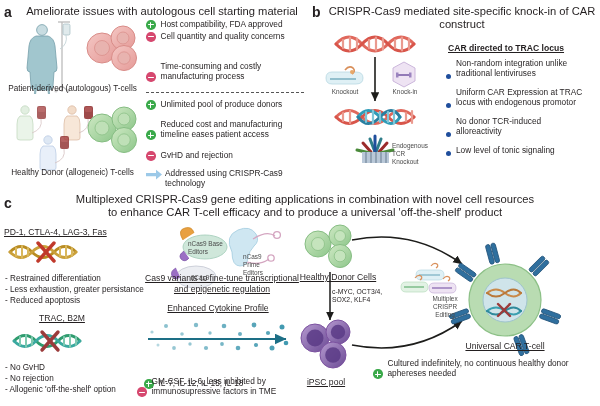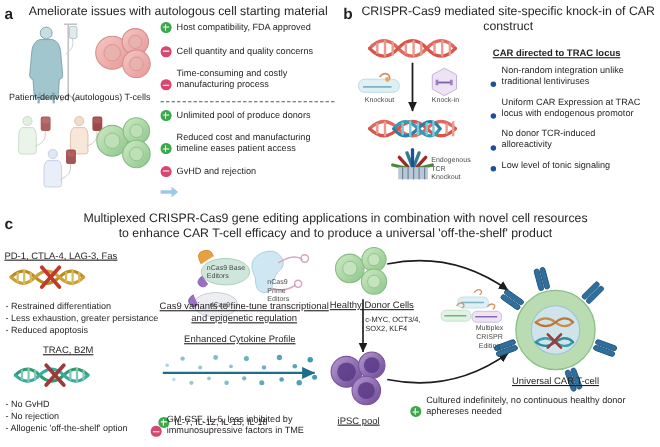--- a/index.html
+++ b/index.html
@@ -428,26 +428,27 @@
             <rect x="0.5" y="-10" width="4.5" height="20" rx="2.2"></rect>
         </g>
       </g>
     </g>
   </svg>
 
   <div class="panel-letter" style="left:4px; top:5px;">a</div>
   <div class="panel-title" style="left:18px; top:5px; width:288px;">Ameliorate issues with autologous cell starting material</div>
 
   <div class="caption" style="left:0px; top:84px; width:145px;">Patient-derived (autologous) T-cells</div>
+  <div class="caption" style="left:0px; top:168px; width:145px;">Healthy Donor (allogeneic) T-cells</div>
 
   <div class="bullet-row" style="left:146px; top:19px; width:160px;">
     <span class="ico-pm plus"></span>
     <span class="bullet-text">Host compatibility, FDA approved</span>
   </div>
-  <div class="bullet-row" style="left:146px; top:41px; width:160px;">
+  <div class="bullet-row" style="left:146px; top:31px; width:160px;">
     <span class="ico-pm minus"></span>
     <span class="bullet-text">Cell quantity and quality concerns</span>
   </div>
   <div class="bullet-row" style="left:146px; top:62px; width:160px;">
     <span class="ico-pm minus"></span>
     <span class="bullet-text">Time-consuming and costly
 manufacturing process</span>
   </div>
 
   <div class="dashed-sep" style="left:146px; top:92px; width:158px;"></div>
@@ -457,20 +458,23 @@
     <span class="bullet-text">Unlimited pool of produce donors</span>
   </div>
   <div class="bullet-row" style="left:146px; top:120px; width:160px;">
     <span class="ico-pm plus"></span>
     <span class="bullet-text">Reduced cost and manufacturing
 timeline eases patient access</span>
   </div>
   <div class="bullet-row" style="left:146px; top:150px; width:160px;">
     <span class="ico-pm minus"></span>
     <span class="bullet-text">GvHD and rejection</span>
+  </div>
+  <div class="bullet-row" style="left:165px; top:169px; width:160px;">
+    <span class="bullet-text">Addressed using CRISPR-Cas9 technology</span>
   </div>
 
   <div class="panel-letter" style="left:312px; top:5px;">b</div>
   <div class="panel-title" style="left:324px; top:5px; width:276px; white-space:pre-line;">CRISPR-Cas9 mediated site-specific knock-in of CAR
 construct</div>
 
   <div class="tiny-label" style="left:320px; top:88px; width:50px;">Knockout</div>
   <div class="tiny-label" style="left:382px; top:88px; width:46px;">Knock-in</div>
   <div class="tiny-label" style="left:392px; top:142px; width:46px; text-align:left;">Endogenous
 TCR

